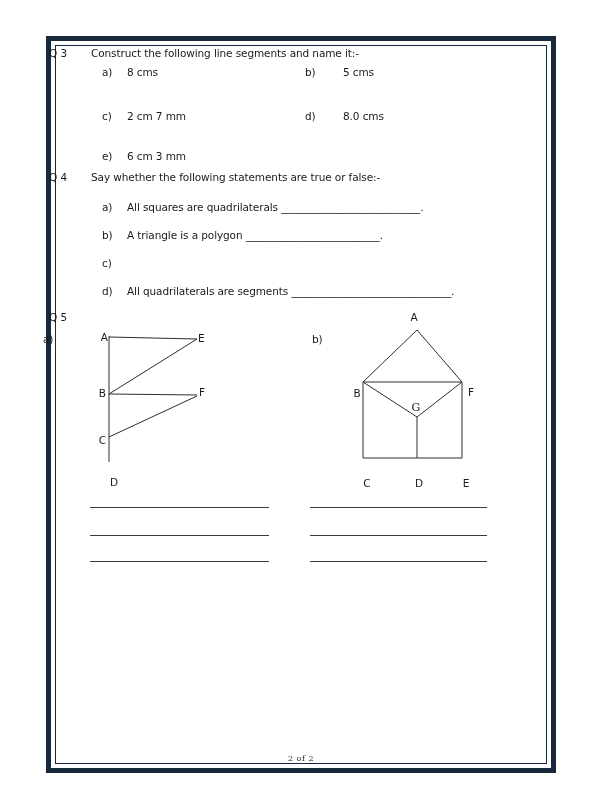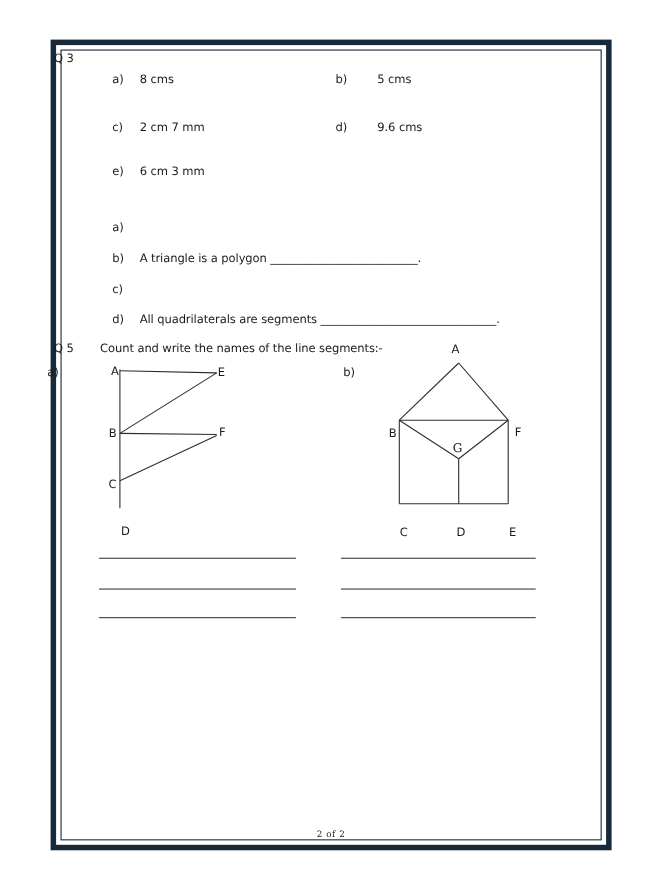--- a/index.html
+++ b/index.html
@@ -39,56 +39,61 @@
 <body>
 
 <div class="page">
 
   <div class="frame-outer">
     <div class="frame-inner"></div>
   </div>
 
   <div class="row" style="top:47px">
     <span class="qnum">Q 3</span>
+    <span class="qtitle">Construct the following line segments and name it:-</span>
   </div>
   <div class="row" style="top:66px">
     <span class="c1">a)</span>
     <span class="c2">8 cms</span>
     <span class="c3">b)</span>
     <span class="c4">5 cms</span>
   </div>
   <div class="row" style="top:110px">
     <span class="c1">c)</span>
     <span class="c2">2 cm 7 mm</span>
     <span class="c3">d)</span>
-    <span class="c4">9.6 cms</span>
+    <span class="c4">8.0 cms</span>
   </div>
   <div class="row" style="top:150px">
     <span class="c1">e)</span>
     <span class="c2">6 cm 3 mm</span>
   </div>
 
+  <div class="row" style="top:171px">
+    <span class="qnum">Q 4</span>
+    <span class="qtitle">Say whether the following statements are true or false:-</span>
+  </div>
   <div class="row" style="top:201px">
     <span class="c1">a)</span>
+    <span class="c2">All squares are quadrilaterals ___________________________.</span>
   </div>
   <div class="row" style="top:229px">
     <span class="c1">b)</span>
     <span class="c2">A triangle is a polygon __________________________.</span>
   </div>
   <div class="row" style="top:257px">
     <span class="c1">c)</span>
   </div>
   <div class="row" style="top:285px">
     <span class="c1">d)</span>
     <span class="c2">All quadrilaterals are segments _______________________________.</span>
   </div>
 
   <div class="row" style="top:311px">
     <span class="qnum">Q 5</span>
-    <span class="qtitle">Count and write the names of the line segments:-</span>
   </div>
   <div class="row" style="top:333px">
     <span class="figlab-a">a)</span>
     <span class="figlab-b">b)</span>
   </div>
 
   <svg class="fig" style="left:90px;top:328px" width="125" height="165" viewBox="0 0 125 165">
     <line x1="19" y1="8" x2="19" y2="134"></line>
     <line x1="19" y1="9" x2="107" y2="11"></line>
     <line x1="19" y1="66" x2="107" y2="11"></line>

